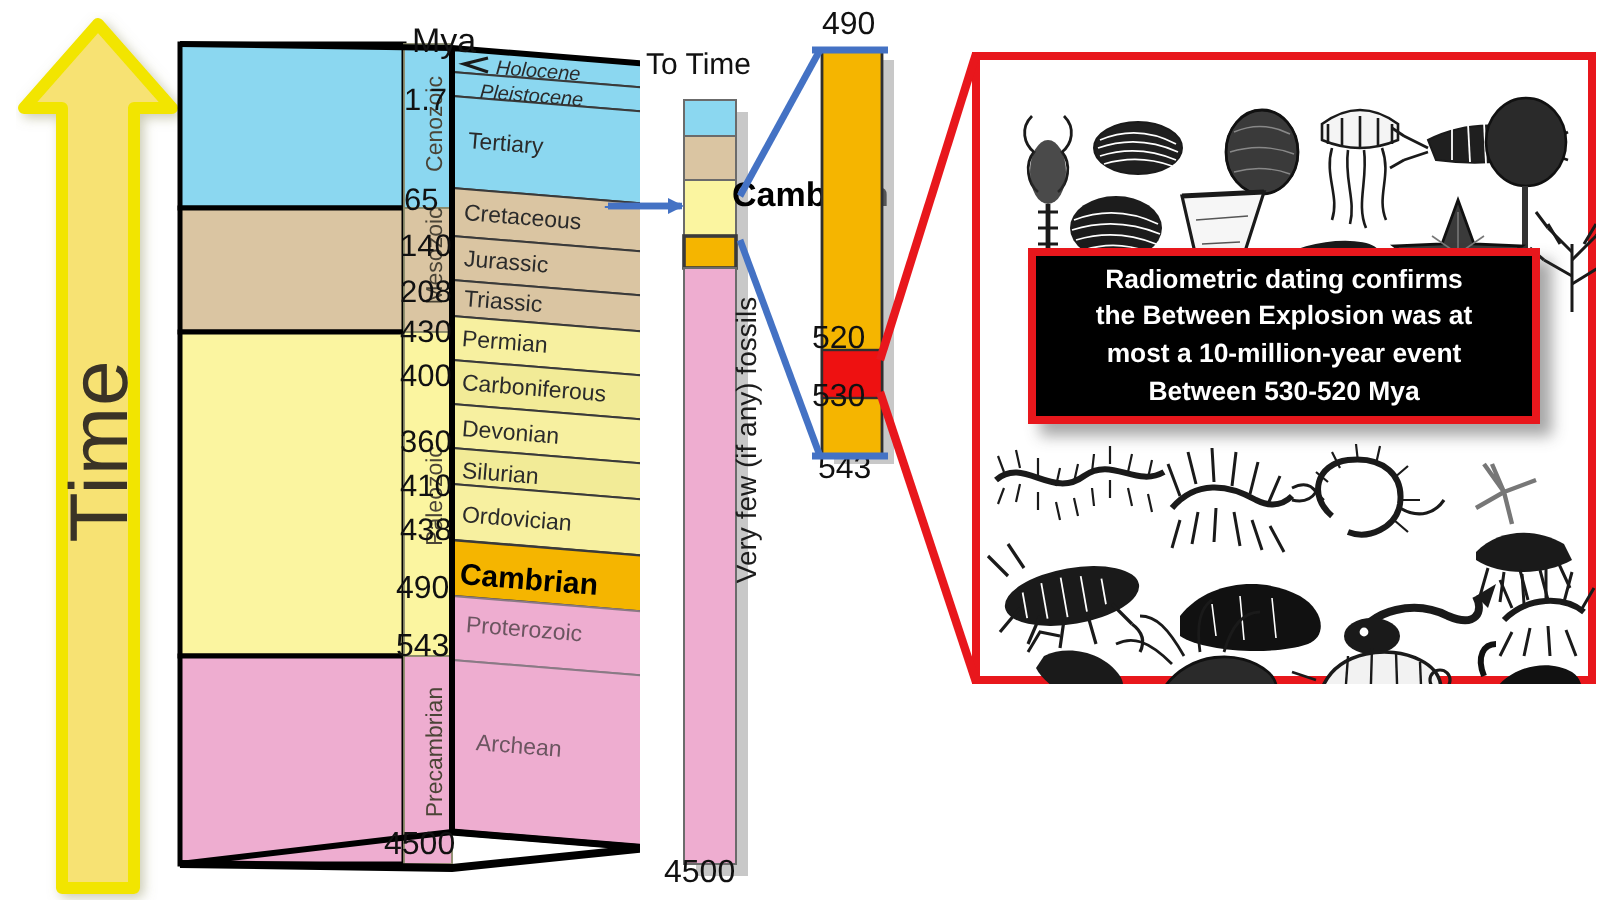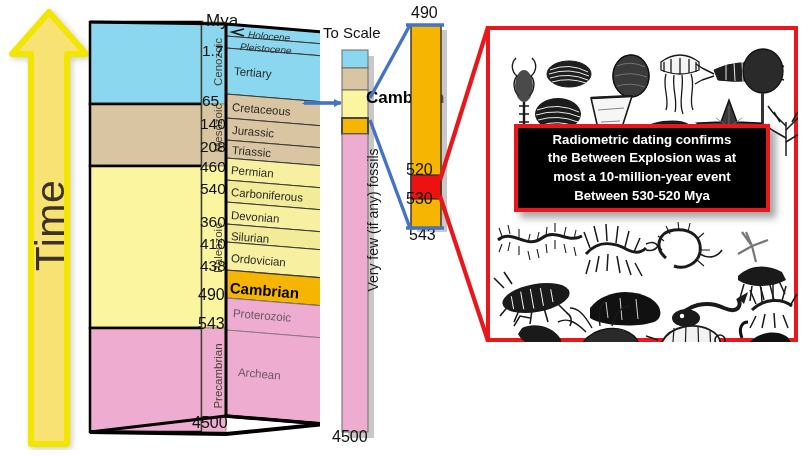--- a/index.html
+++ b/index.html
@@ -191,22 +191,22 @@
 
     <div class="eralabel rot" style="left:100px;top:42px;width:60px;text-align:center;">Cenozoic</div>
     <div class="eralabel rot" style="left:100px;top:108px;width:60px;text-align:center;">Mesozoic</div>
     <div class="eralabel rot" style="left:98px;top:228px;width:64px;text-align:center;">Paleozoic</div>
     <div class="eralabel rot" style="left:90px;top:356px;width:80px;text-align:center;">Precambrian</div>
 
     <div class="ticknum" style="left:114px;top:28px;">1.7</div>
     <div class="ticknum" style="left:114px;top:78px;">65</div>
     <div class="ticknum" style="left:112px;top:101px;">140</div>
     <div class="ticknum" style="left:112px;top:124px;">208</div>
-    <div class="ticknum" style="left:112px;top:144px;">460</div>
-    <div class="ticknum" style="left:112px;top:166px;">540</div>
+    <div class="ticknum" style="left:112px;top:144px;">430</div>
+    <div class="ticknum" style="left:112px;top:166px;">400</div>
     <div class="ticknum" style="left:112px;top:199px;">360</div>
     <div class="ticknum" style="left:112px;top:221px;">410</div>
     <div class="ticknum" style="left:112px;top:243px;">438</div>
     <div class="ticknum big" style="left:110px;top:272px;font-weight:normal;">490</div>
     <div class="ticknum big" style="left:110px;top:301px;">543</div>
     <div class="ticknum big" style="left:104px;top:400px;">4500</div>
 
     <div class="periodlabel small" style="left:160px;top:15px;font-style:italic;transform:rotate(4.6deg);">Holocene</div>
     <div class="periodlabel small" style="left:152px;top:27px;font-style:italic;transform:rotate(4.6deg);">Pleistocene</div>
     <div class="periodlabel" style="left:146px;top:51px;transform:rotate(4.6deg);">Tertiary</div>
@@ -216,21 +216,21 @@
     <div class="periodlabel" style="left:143px;top:150px;transform:rotate(4.6deg);">Permian</div>
     <div class="periodlabel" style="left:143px;top:172px;transform:rotate(4.6deg);">Carboniferous</div>
     <div class="periodlabel" style="left:143px;top:195px;transform:rotate(4.6deg);">Devonian</div>
     <div class="periodlabel" style="left:143px;top:216px;transform:rotate(4.6deg);">Silurian</div>
     <div class="periodlabel" style="left:143px;top:238px;transform:rotate(4.6deg);">Ordovician</div>
     <div class="periodlabel bold" style="left:142px;top:265px;transform:rotate(4.6deg);">Cambrian</div>
     <div class="periodlabel" style="left:145px;top:293px;color:#6b5560;transform:rotate(4.6deg);">Proterozoic</div>
     <div class="periodlabel" style="left:150px;top:352px;color:#6b5560;transform:rotate(4.6deg);">Archean</div>
   </div>
 
-  <div class="toscale-title">To Scale</div>
+  <div class="toscale-title">To Time</div>
 
   <div id="toscale">
     <svg width="46" height="432" viewBox="0 0 46 432">
       <rect x="18" y="44" width="26" height="382" fill="#9b9b9b" opacity="0.55"></rect>
       <rect x="12" y="38" width="26" height="18" fill="#8BD7F0" stroke="#6b6b6b" stroke-width="1"></rect>
       <rect x="12" y="56" width="26" height="22" fill="#DAC5A2" stroke="#6b6b6b" stroke-width="1"></rect>
       <rect x="12" y="78" width="26" height="28" fill="#FBF5A0" stroke="#6b6b6b" stroke-width="1"></rect>
       <rect x="12" y="106" width="26" height="16" fill="#F5B500" stroke="#3a3a3a" stroke-width="1.8"></rect>
       <rect x="12" y="122" width="26" height="298" fill="#EEADD0" stroke="#6b6b6b" stroke-width="1"></rect>
     </svg>

